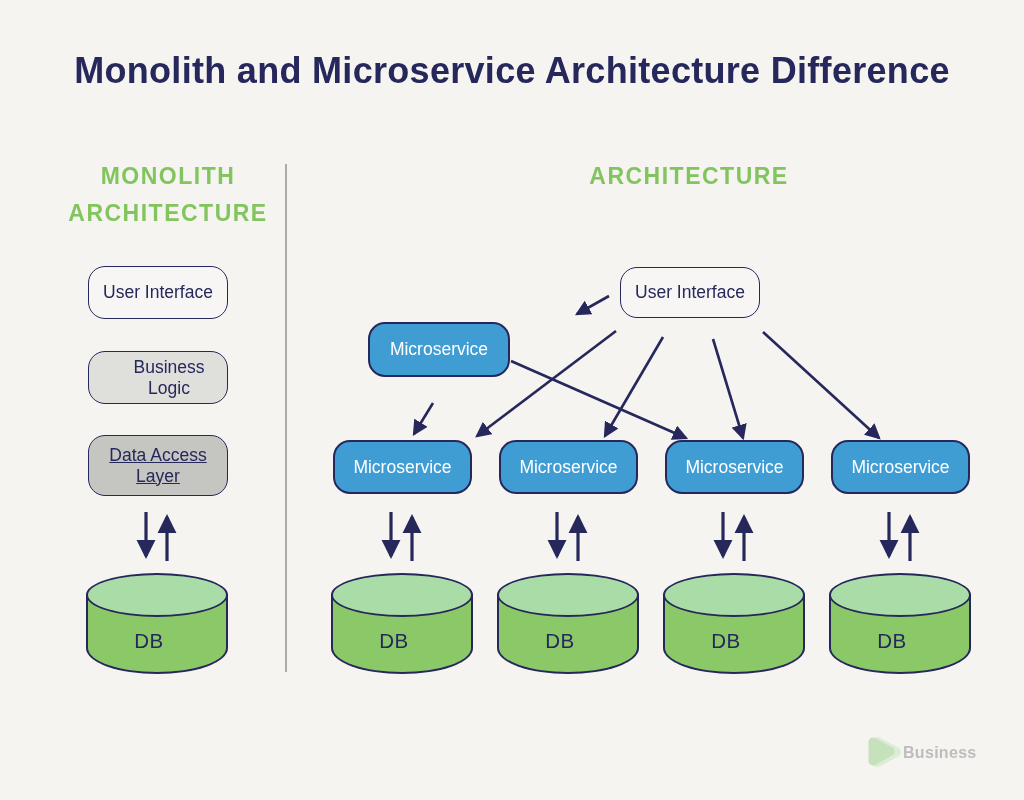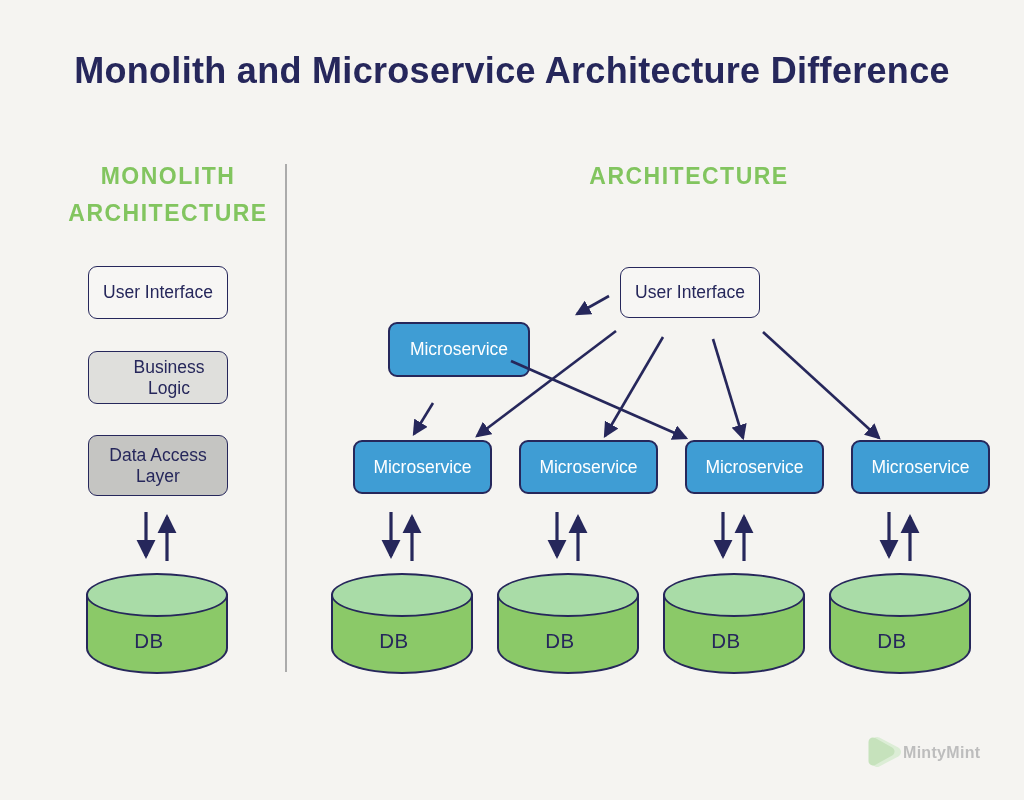--- a/index.html
+++ b/index.html
@@ -17,28 +17,28 @@
     position:absolute;left:0;top:50px;width:100%;text-align:center;margin:0;
     font-size:36px;font-weight:800;color:var(--navy);letter-spacing:.3px;
   }
   .section-heading{
     position:absolute;text-align:center;color:var(--green);
     font-weight:800;font-size:23px;letter-spacing:1.5px;line-height:37px;
   }
   .divider{position:absolute;left:285px;top:164px;width:2px;height:508px;background:var(--divider);}
   .box{
     position:absolute;display:flex;align-items:center;justify-content:center;
-    text-align:center;border-radius:9px;font-size:17.5px;color:var(--navy);
+    text-align:center;border-radius:17px;font-size:17.5px;color:var(--navy);
     line-height:1.15;padding:0 10px;box-sizing:border-box;
   }
   .layer{border:1.6px solid var(--navy);}
   .layer-ui{background:var(--layer-ui-bg);}
   .layer-logic{background:var(--layer-logic-bg);}
   .layer-data{background:var(--layer-data-bg);}
-  .blue-box{background:var(--blue);border:2px solid var(--navy);color:var(--white-text);margin-left:20px;}
+  .blue-box{background:var(--blue);border:2px solid var(--navy);color:var(--white-text);}
   .cylinder{position:absolute;width:126px;height:103px;}
   .cyl-body{
     position:absolute;left:0;top:21px;width:138px;height:78px;background:var(--cylinder-body);
     border:2px solid var(--navy);border-top:none;border-radius:0 0 71px 71px / 0 0 26px 26px;
   }
   .cyl-top{
     position:absolute;left:0;top:0;width:138px;height:40px;background:var(--cylinder-top);
     border:2px solid var(--navy);border-radius:50%;
   }
   .cyl-label{
@@ -73,21 +73,21 @@
   <div class="section-heading" style="left:519px;top:158px;width:340px;">
     <div>ARCHITECTURE</div>
   </div>
 
   <div class="box layer layer-ui" style="left:88px;top:266px;width:140px;height:53px;">
     <span>User Interface</span>
   </div>
   <div class="box layer layer-logic" style="left:88px;top:351px;width:140px;height:53px;padding-left:32px;">
     <span>Business Logic</span>
   </div>
-  <div class="box layer layer-data" style="left:88px;top:435px;width:140px;height:61px;">
+  <div class="box layer layer-data" style="left:88px;top:435px;width:140px;height:61px;text-decoration:underline;">
     <span>Data Access Layer</span>
   </div>
 
   <div class="box layer layer-ui" style="left:620px;top:267px;width:140px;height:51px;">
     <span>User Interface</span>
   </div>
   <div class="box blue-box" style="left:368px;top:322px;width:142px;height:55px;">
     <span>Microservice</span>
   </div>
 
@@ -165,16 +165,16 @@
       <line class="conn conn-v" x1="889" y1="512" x2="889" y2="556" marker-end="url(#ah)"></line>
       <line class="conn conn-v" x1="910" y1="561" x2="910" y2="517" marker-end="url(#ah)"></line>
     </g>
   </svg>
 
   <div class="brand">
     <svg width="40" height="40" viewBox="0 0 40 40">
       <path d="M14 11 L33 21 L14 31 Z" fill="var(--brand-green-light)" stroke="var(--brand-green-light)" stroke-width="10" stroke-linejoin="round"></path>
       <path d="M10 11 L27 20.5 L10 30 Z" fill="var(--brand-green)" stroke="var(--brand-green)" stroke-width="9" stroke-linejoin="round"></path>
     </svg>
-    <span class="brand-text">MintyMint</span>
+    <span class="brand-text">Business</span>
   </div>
 
 </div>
 
 </body></html>

